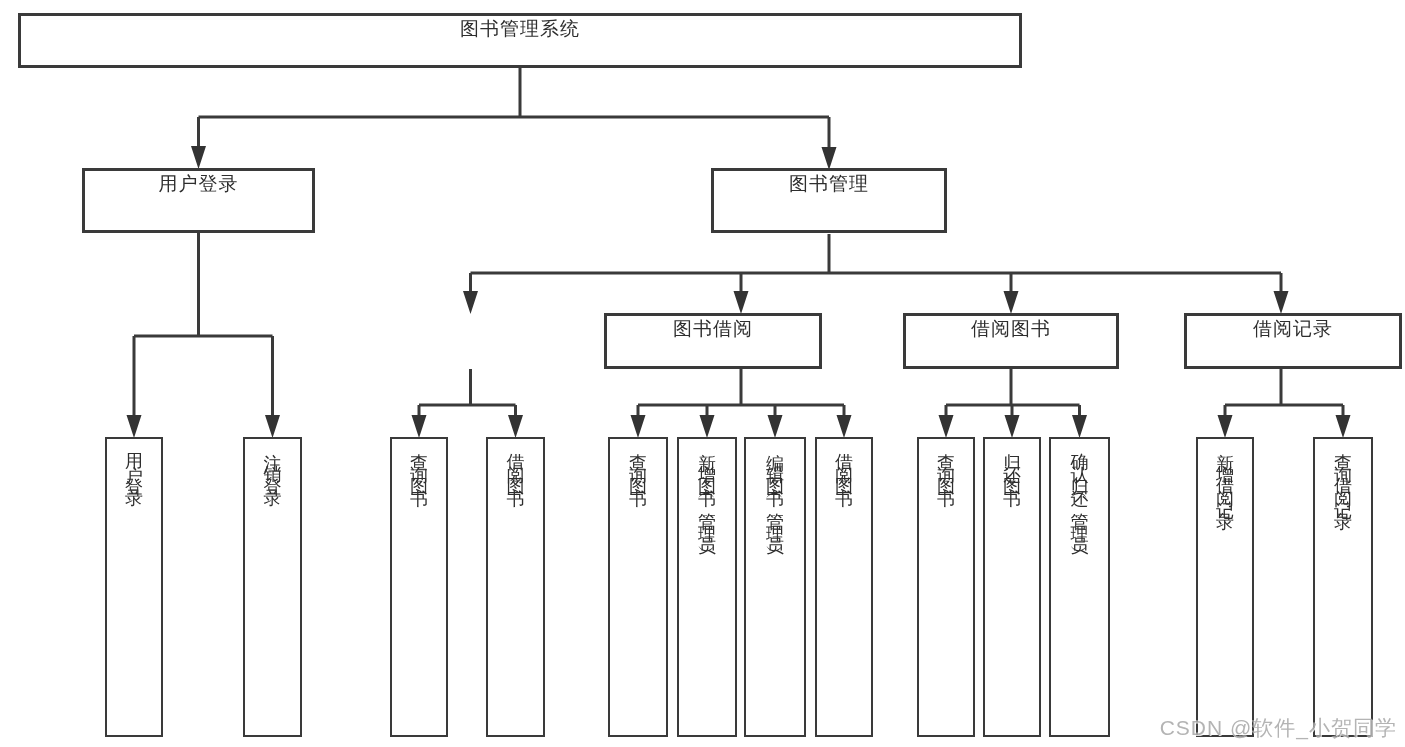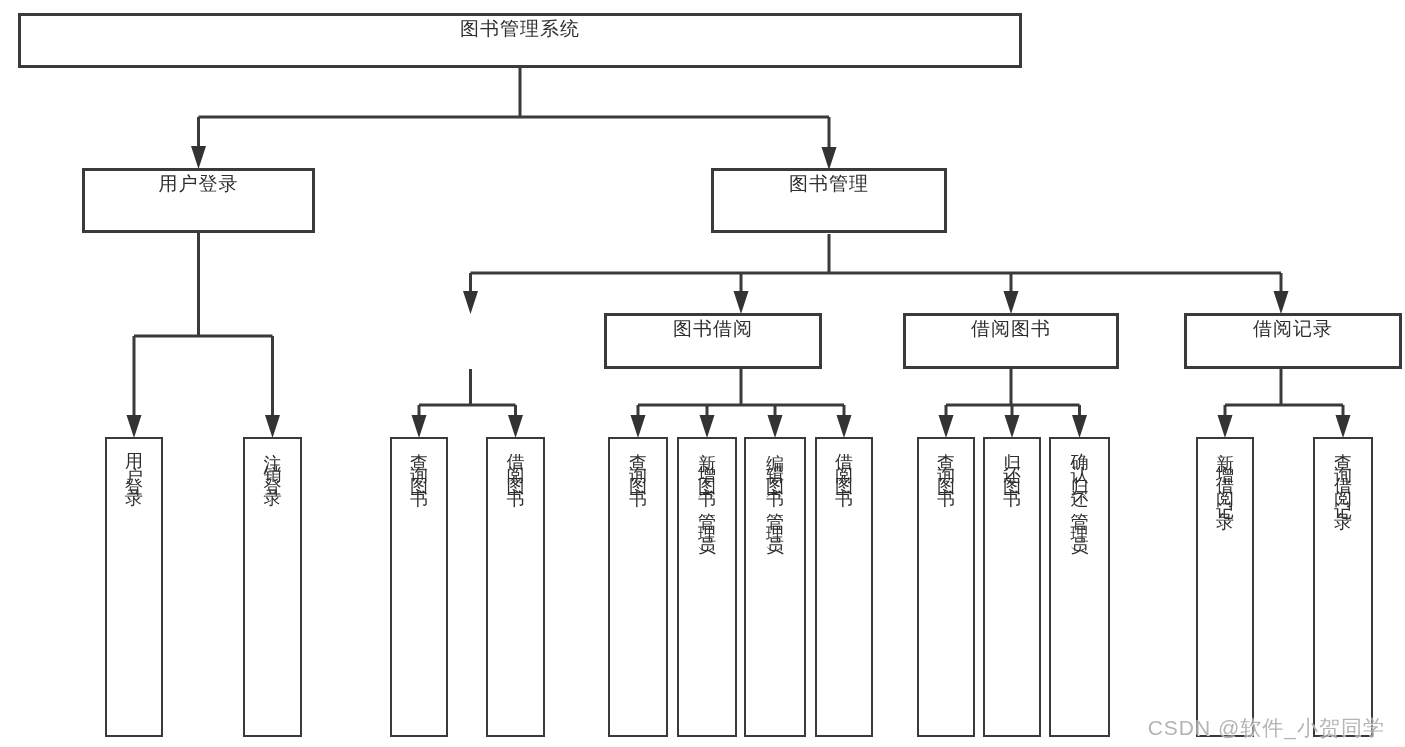--- a/index.html
+++ b/index.html
@@ -36,21 +36,21 @@
   }
   .node.vert .label {
     writing-mode: vertical-rl;
     text-orientation: mixed;
     font-size: 18px;
     letter-spacing: 12px;
     line-height: 1;
   }
   .watermark {
     position: absolute;
-    right: 20px;
+    right: 8px;
     bottom: 5px;
     z-index: 3;
     font-size: 21px;
     letter-spacing: 1px;
     color: #acacac;
     text-shadow: 1px 1px 0 rgba(255,255,255,0.9), -1px -1px 0 rgba(255,255,255,0.5);
     opacity: 0.9;
   }
 </style>
 </head>

